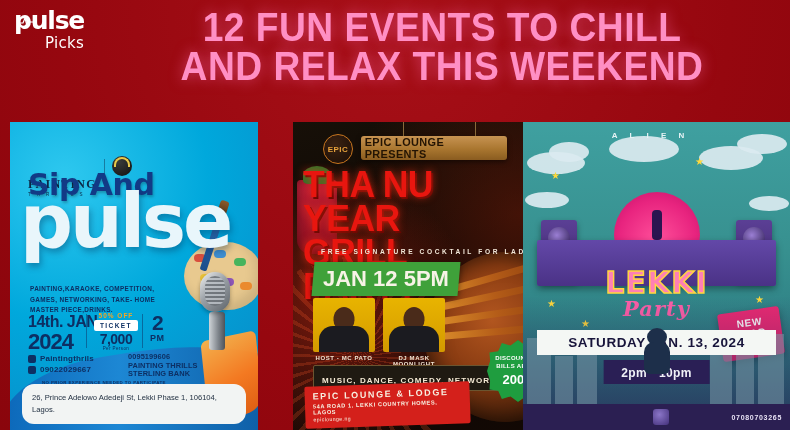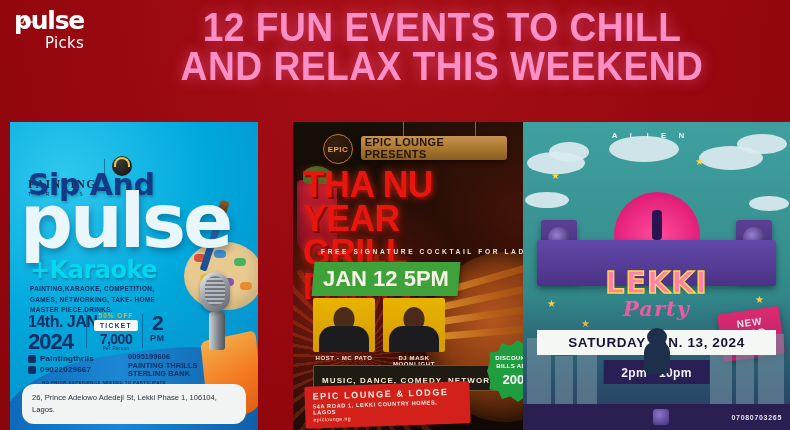--- a/index.html
+++ b/index.html
@@ -459,21 +459,20 @@
         <div>
           <div class="pt-name">PAINTING</div>
           <div class="pt-sub">T H R I L L S</div>
         </div>
         <div class="pt-div"></div>
         <div class="pt-mic-badge"></div>
       </div>
 
       <div class="sip">Sip And</div>
       <div class="paint">pulse</div>
-      <div class="karaoke">+Karaoke</div>
 
       <div class="p1-desc">PAINTING,KARAOKE, COMPETITION, GAMES, NETWORKING, TAKE- HOME MASTER PIECE,DRINKS.</div>
 
       <div class="p1-datebox">
         <div class="p1-d1">14th. JAN</div>
         <div class="p1-d2">2024</div>
       </div>
       <div class="p1-vline" style="left:76px"></div>
       <div class="p1-vline" style="left:132px"></div>
 

